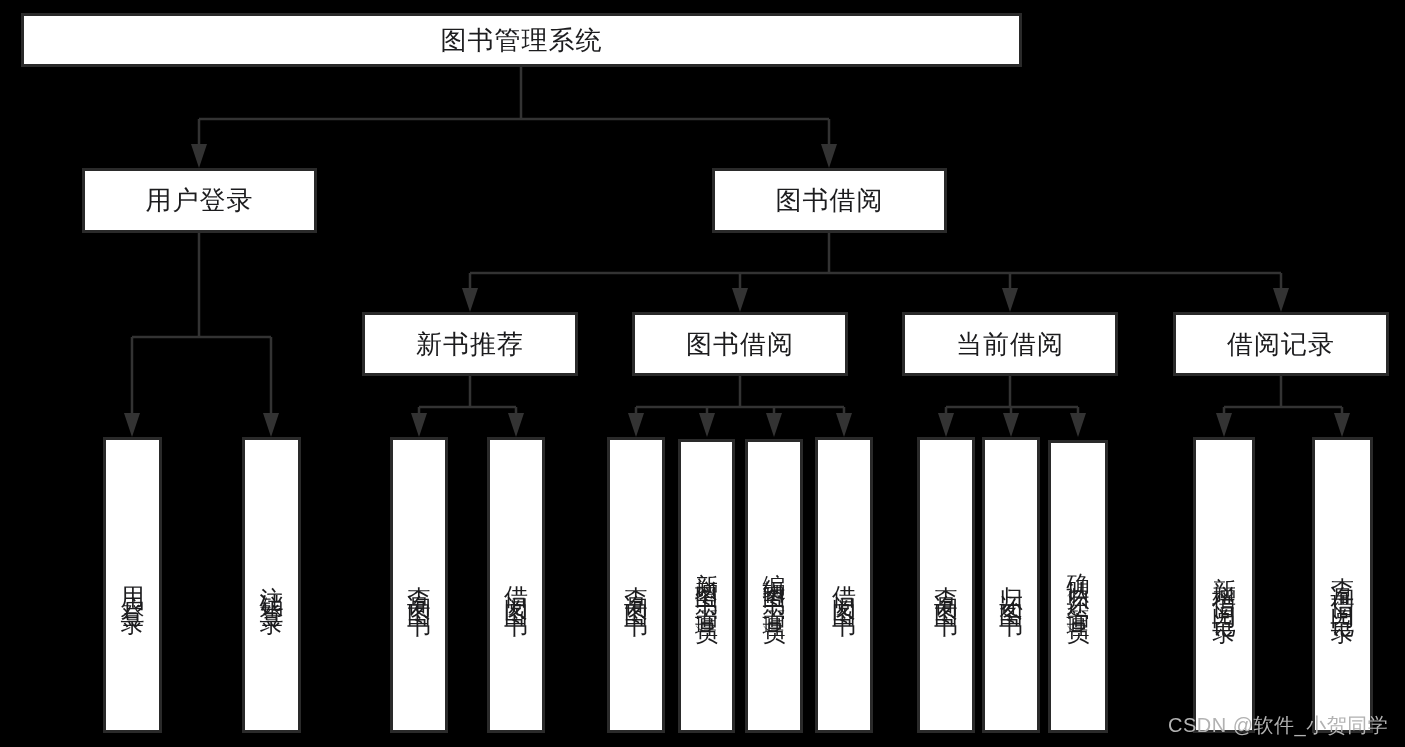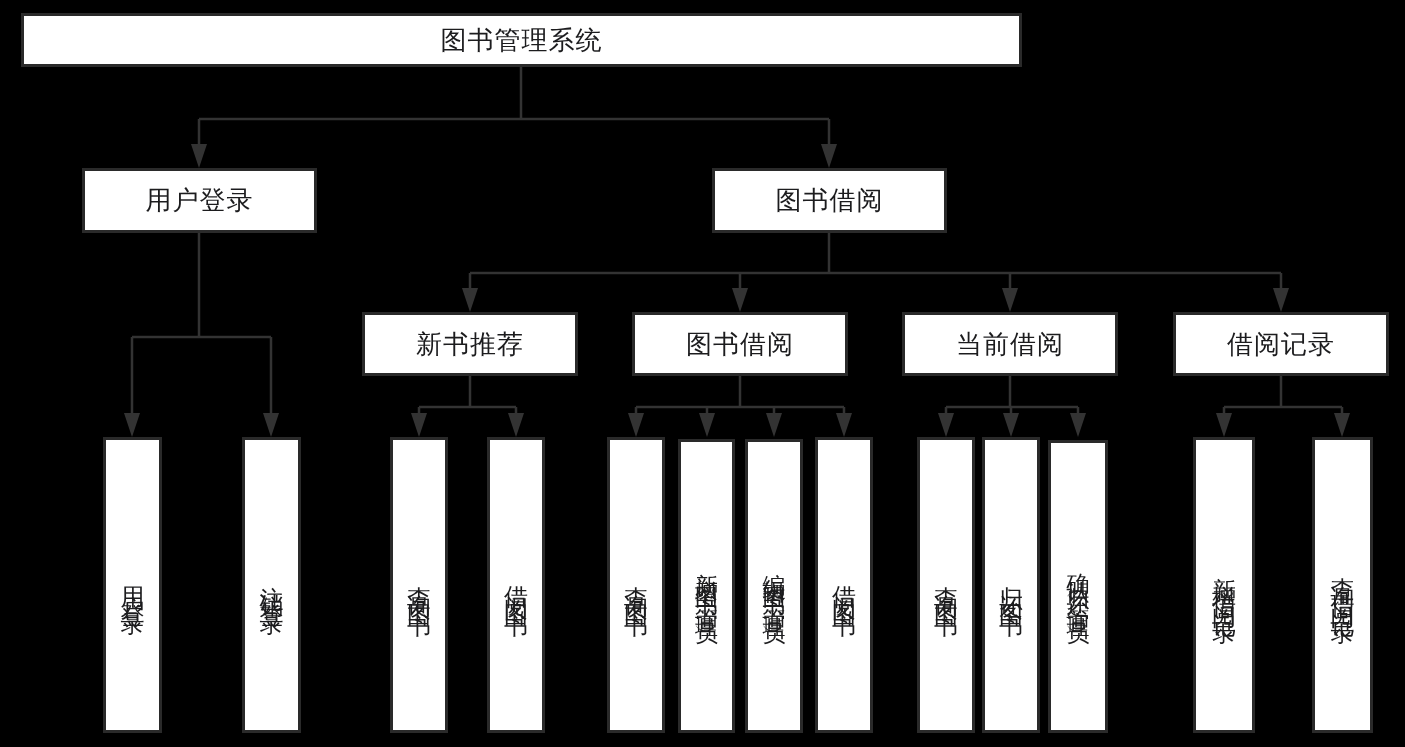--- a/index.html
+++ b/index.html
@@ -114,14 +114,15 @@
   <div class="node node-v long" style="left:745px; top:439px; width:58px; height:294px;">编辑图书（管理员）</div>
   <div class="node node-v" style="left:815px; top:437px; width:58px; height:296px;">借阅图书</div>
 
   <div class="node node-v" style="left:917px; top:437px; width:58px; height:296px;">查询图书</div>
   <div class="node node-v" style="left:982px; top:437px; width:58px; height:296px;">归还图书</div>
   <div class="node node-v long" style="left:1048px; top:440px; width:60px; height:293px;">确认归还（管理员）</div>
 
   <div class="node node-v" style="left:1193px; top:437px; width:62px; height:296px;">新增借阅记录</div>
   <div class="node node-v" style="left:1312px; top:437px; width:61px; height:296px;">查询借阅记录</div>
 
+  <div class="watermark">CSDN @软件_小贺同学</div>
 
 </div>
 
 </body></html>

